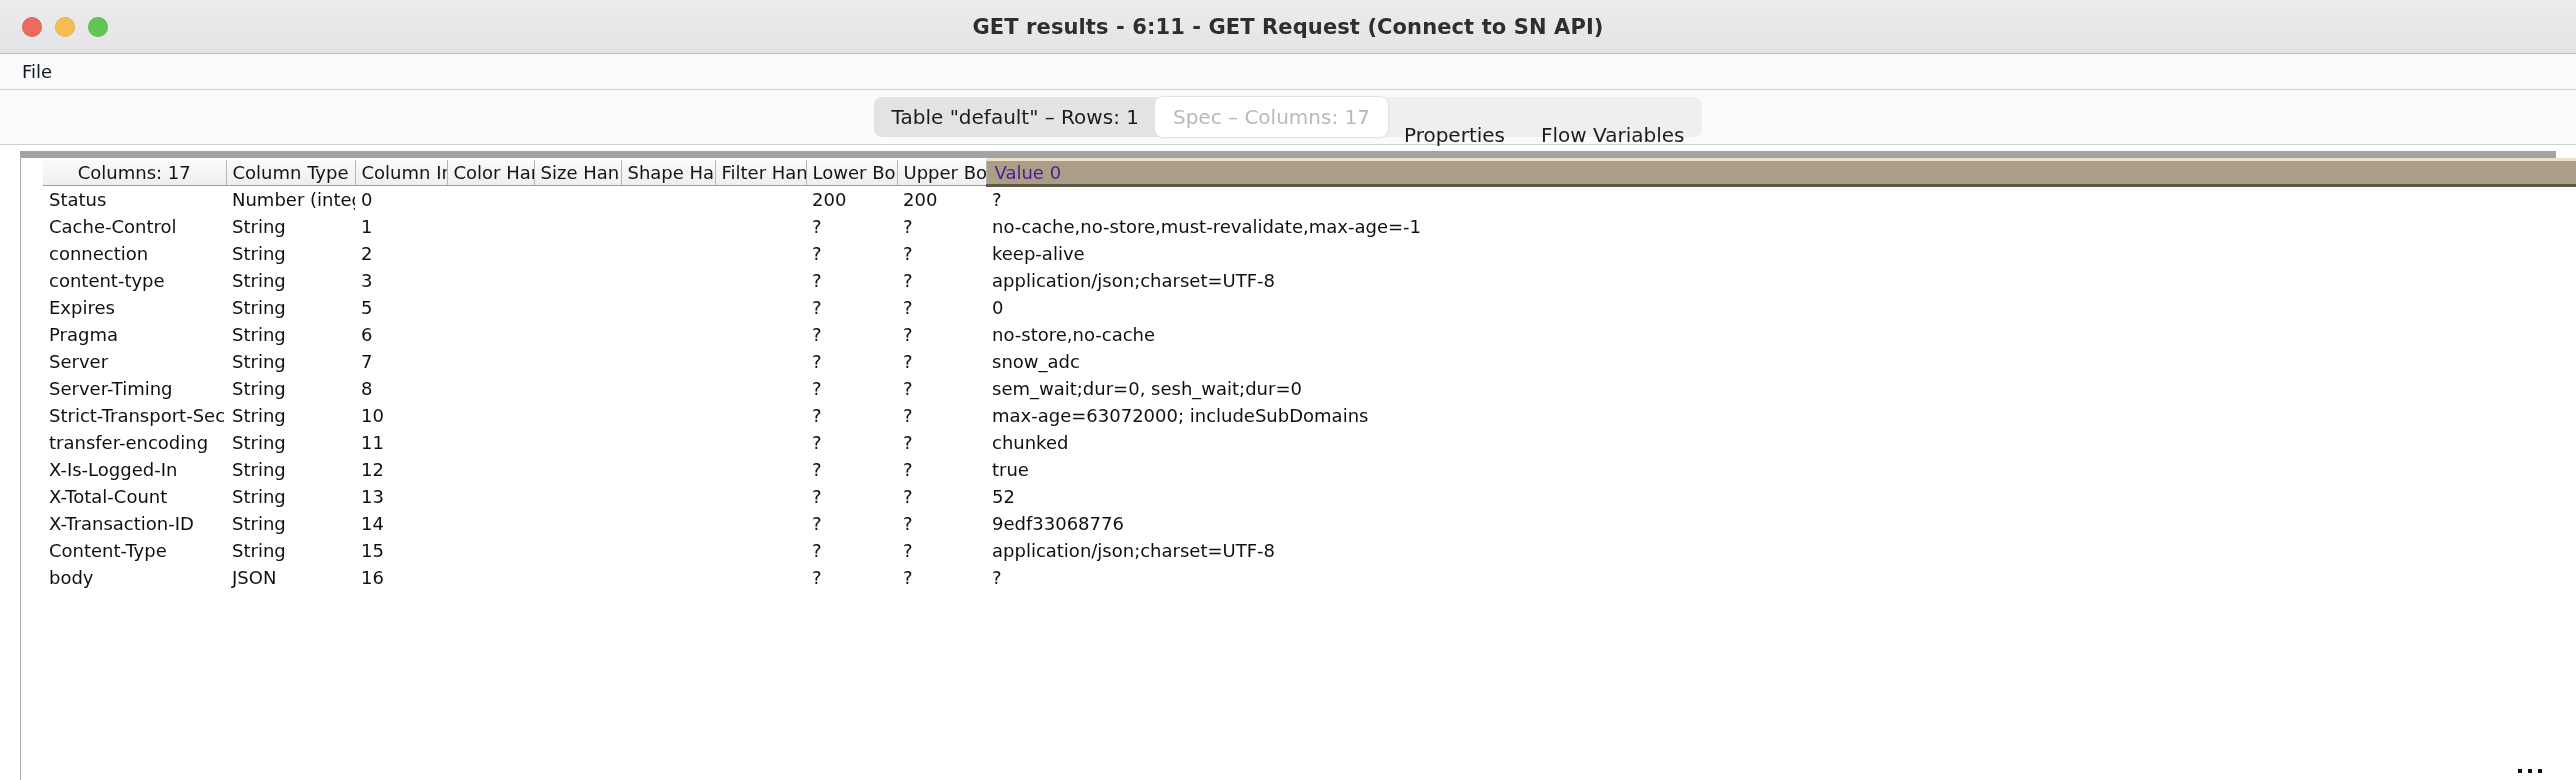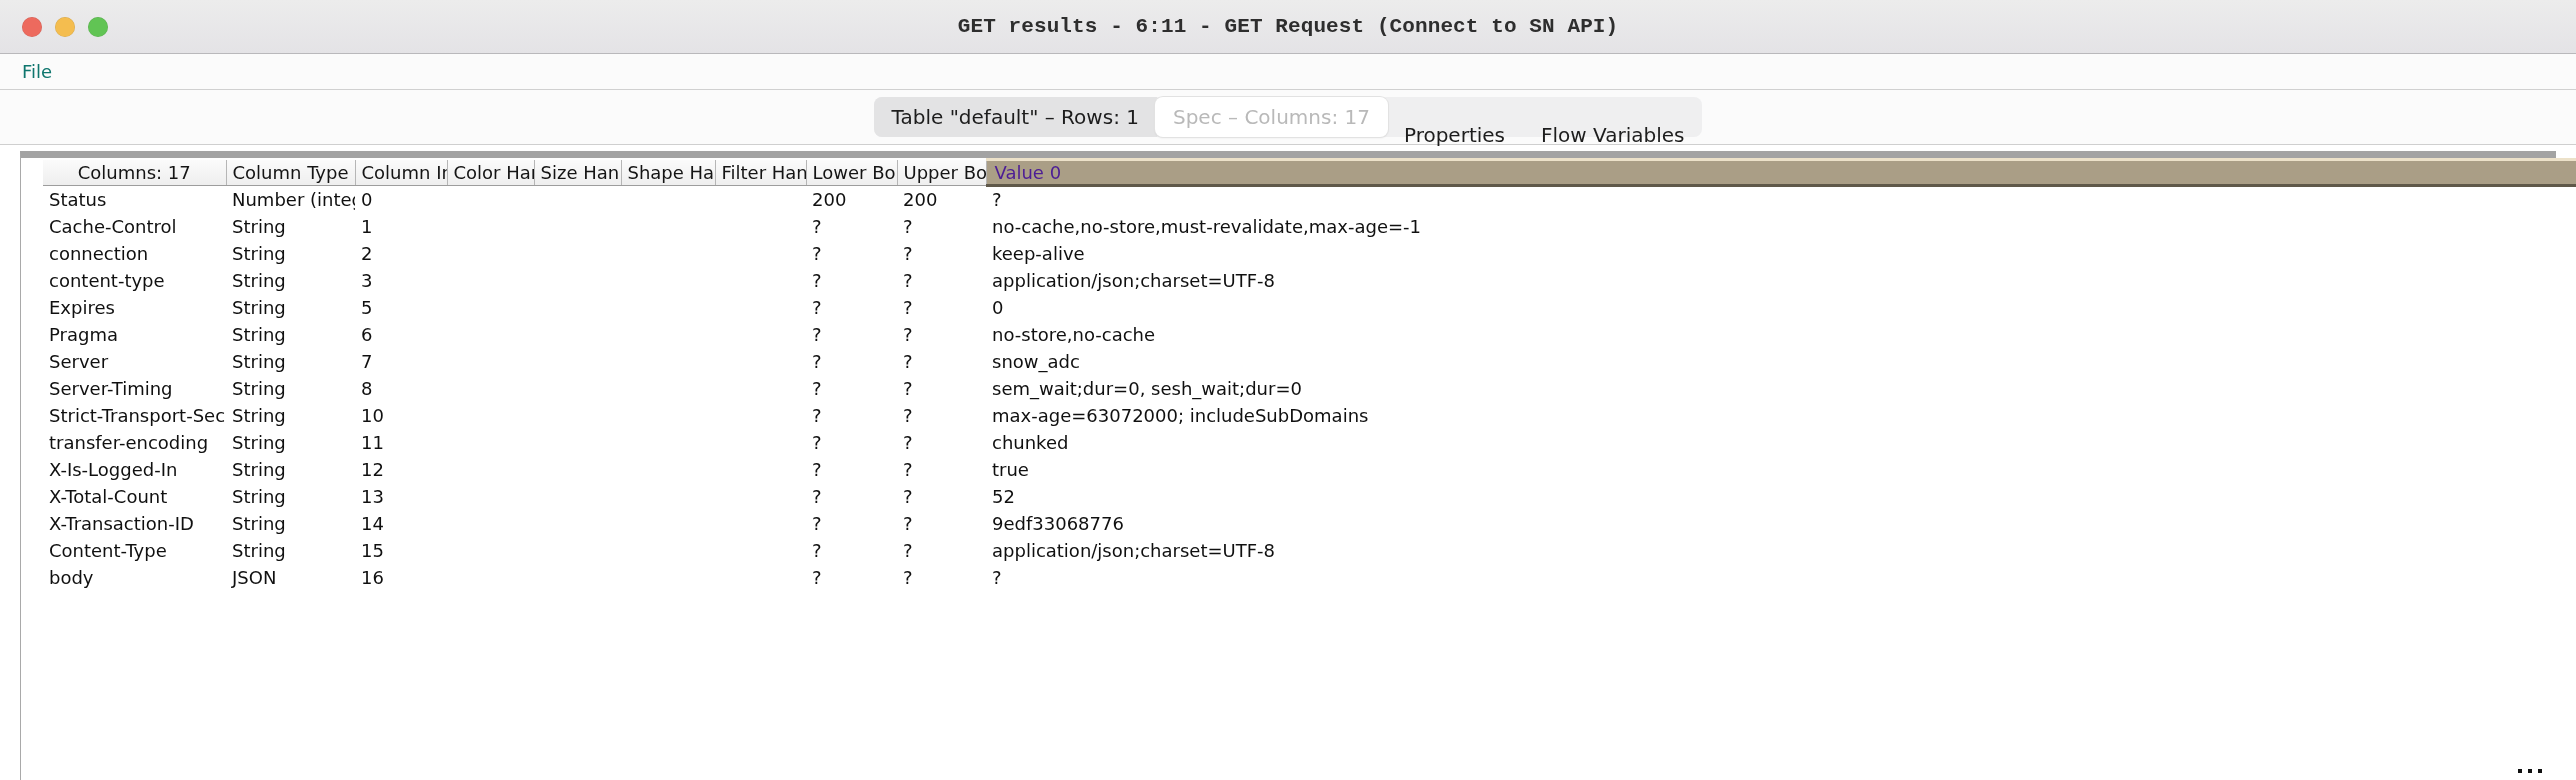--- a/index.html
+++ b/index.html
@@ -24,33 +24,32 @@
     display: flex; gap: 13px;
   }
   .light { width: 20px; height: 20px; border-radius: 50%; display: block; }
   .light.red    { background: #ed6a5e; box-shadow: inset 0 0 0 0.5px rgba(0,0,0,.12); }
   .light.yellow { background: #f4bd4f; box-shadow: inset 0 0 0 0.5px rgba(0,0,0,.12); }
   .light.green  { background: #61c454; box-shadow: inset 0 0 0 0.5px rgba(0,0,0,.12); }
   .win-title {
     width: 100%; text-align: center;
     font-size: 21px; font-weight: bold; color: #2e2e2e;
     letter-spacing: 0.1px;
-    font-family: Liberation Mono, monospace;
   }
 
   
   .menubar {
     height: 36px;
     background: #fbfbfb;
     border-bottom: 1px solid #d0d0d0;
     display: flex; align-items: center;
     padding-left: 14px;
   }
   .menu-item {
-    font-size: 18px; color: #0f766e;
+    font-size: 18px; color: #0f172a;
     padding: 3px 8px; border-radius: 3px;
     cursor: default;
   }
 
   
   .tabstrip {
     height: 55px;
     background: #fbfbfb;
     border-bottom: 1px solid #cfcfcf;
     display: flex; align-items: center; justify-content: center;

